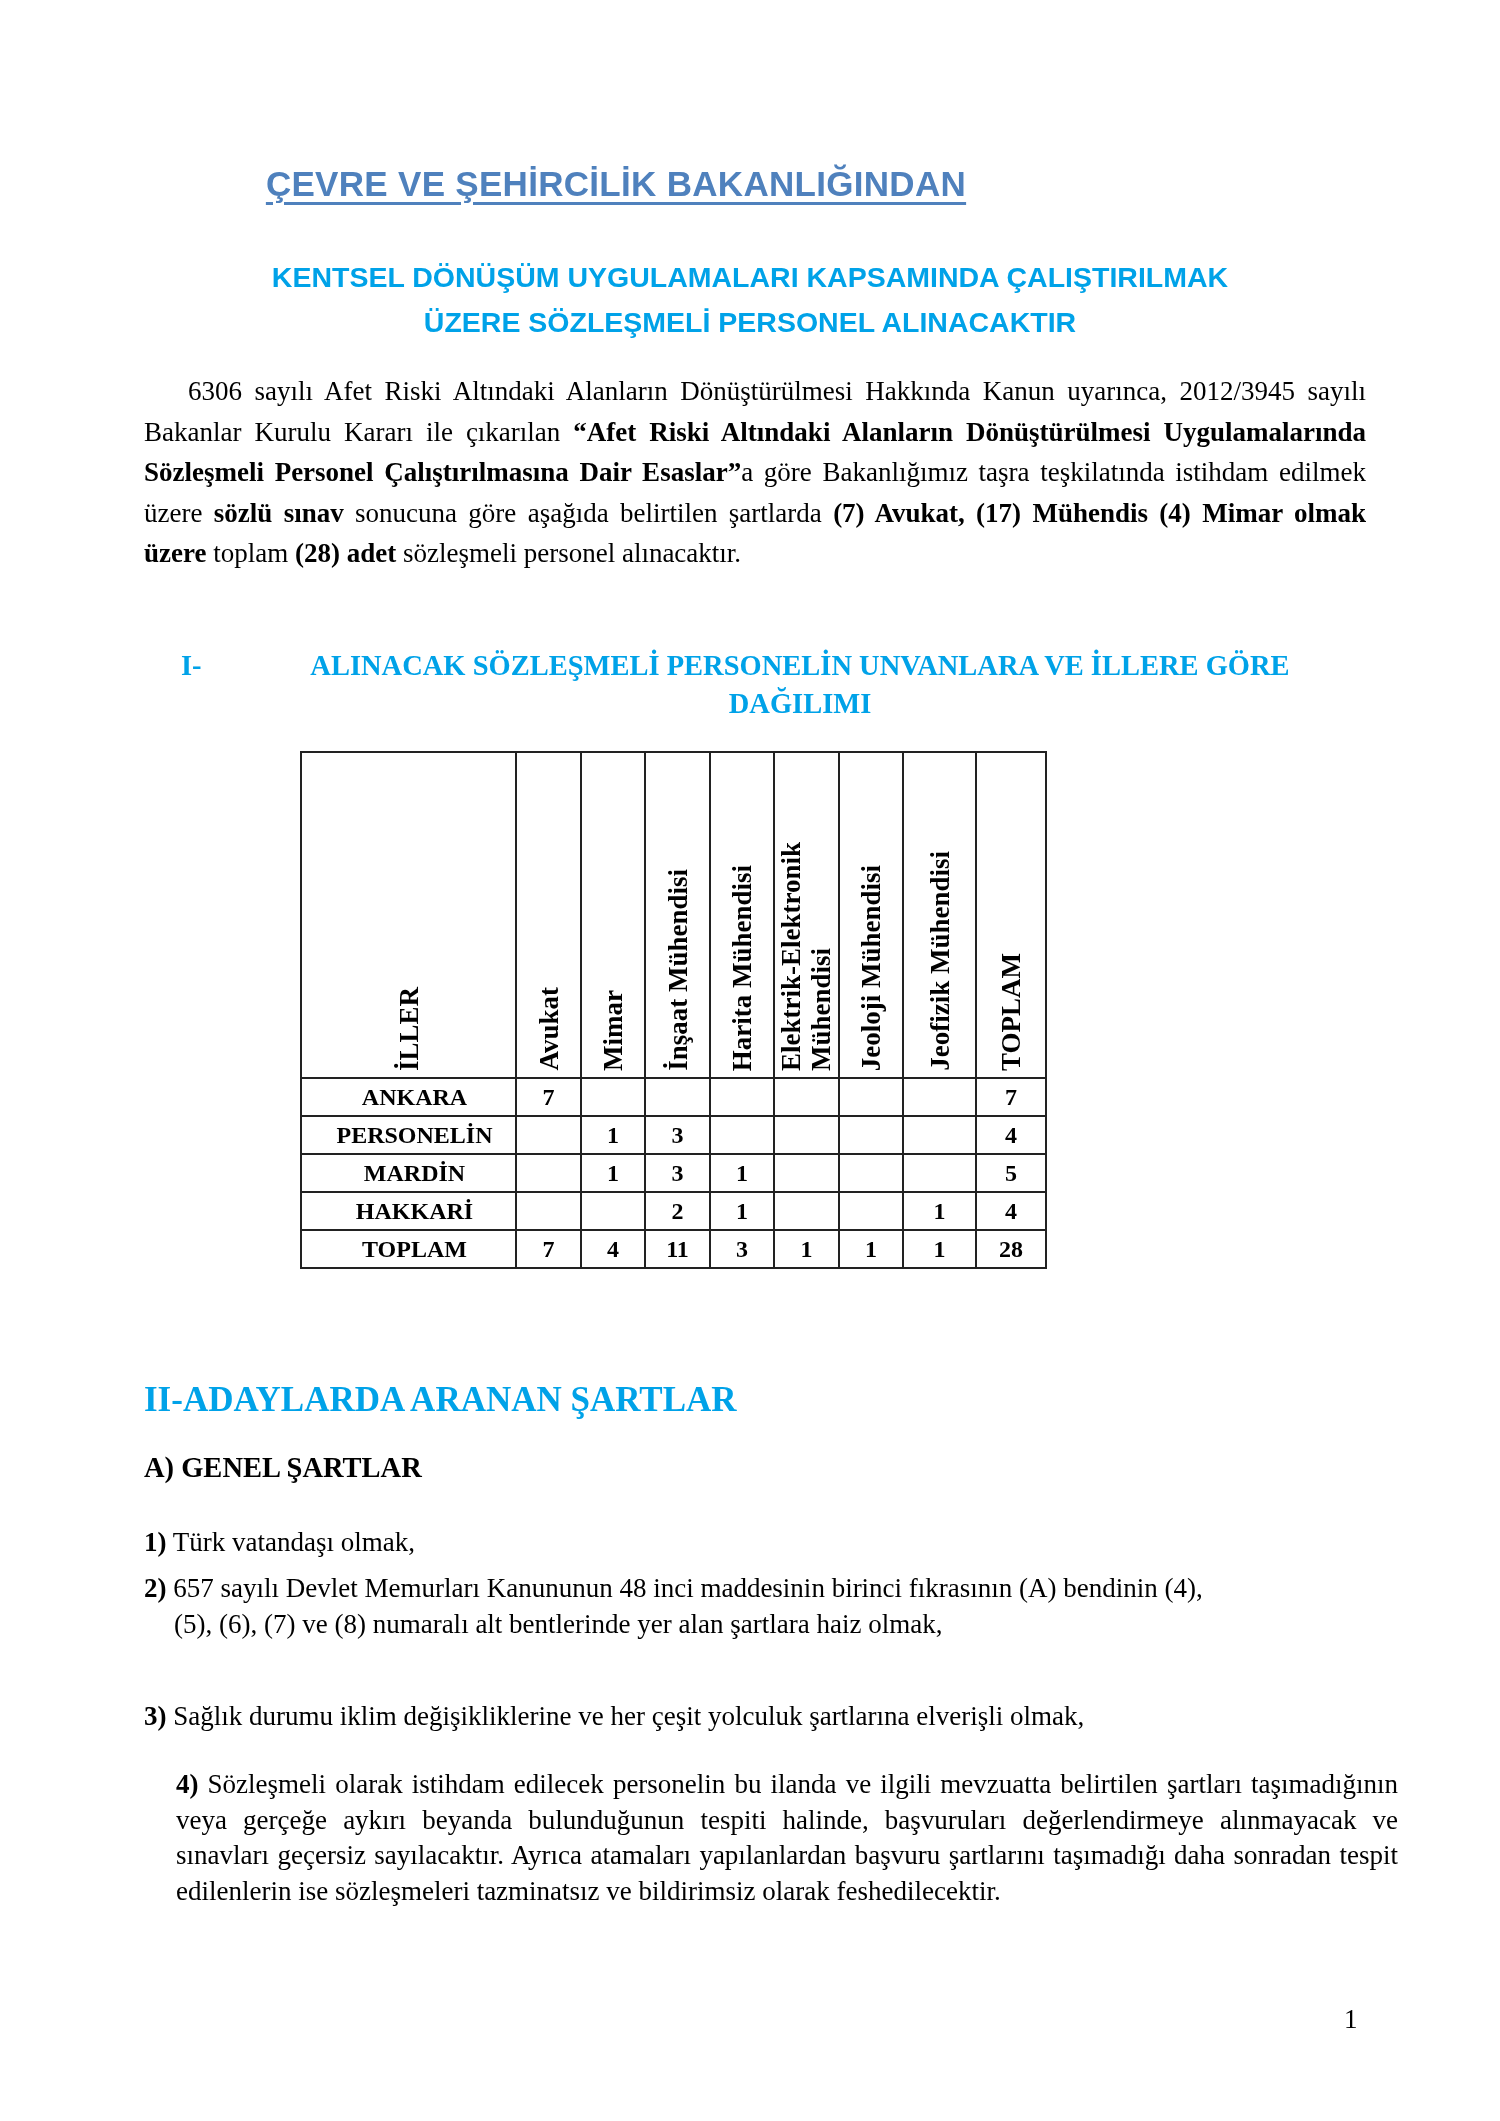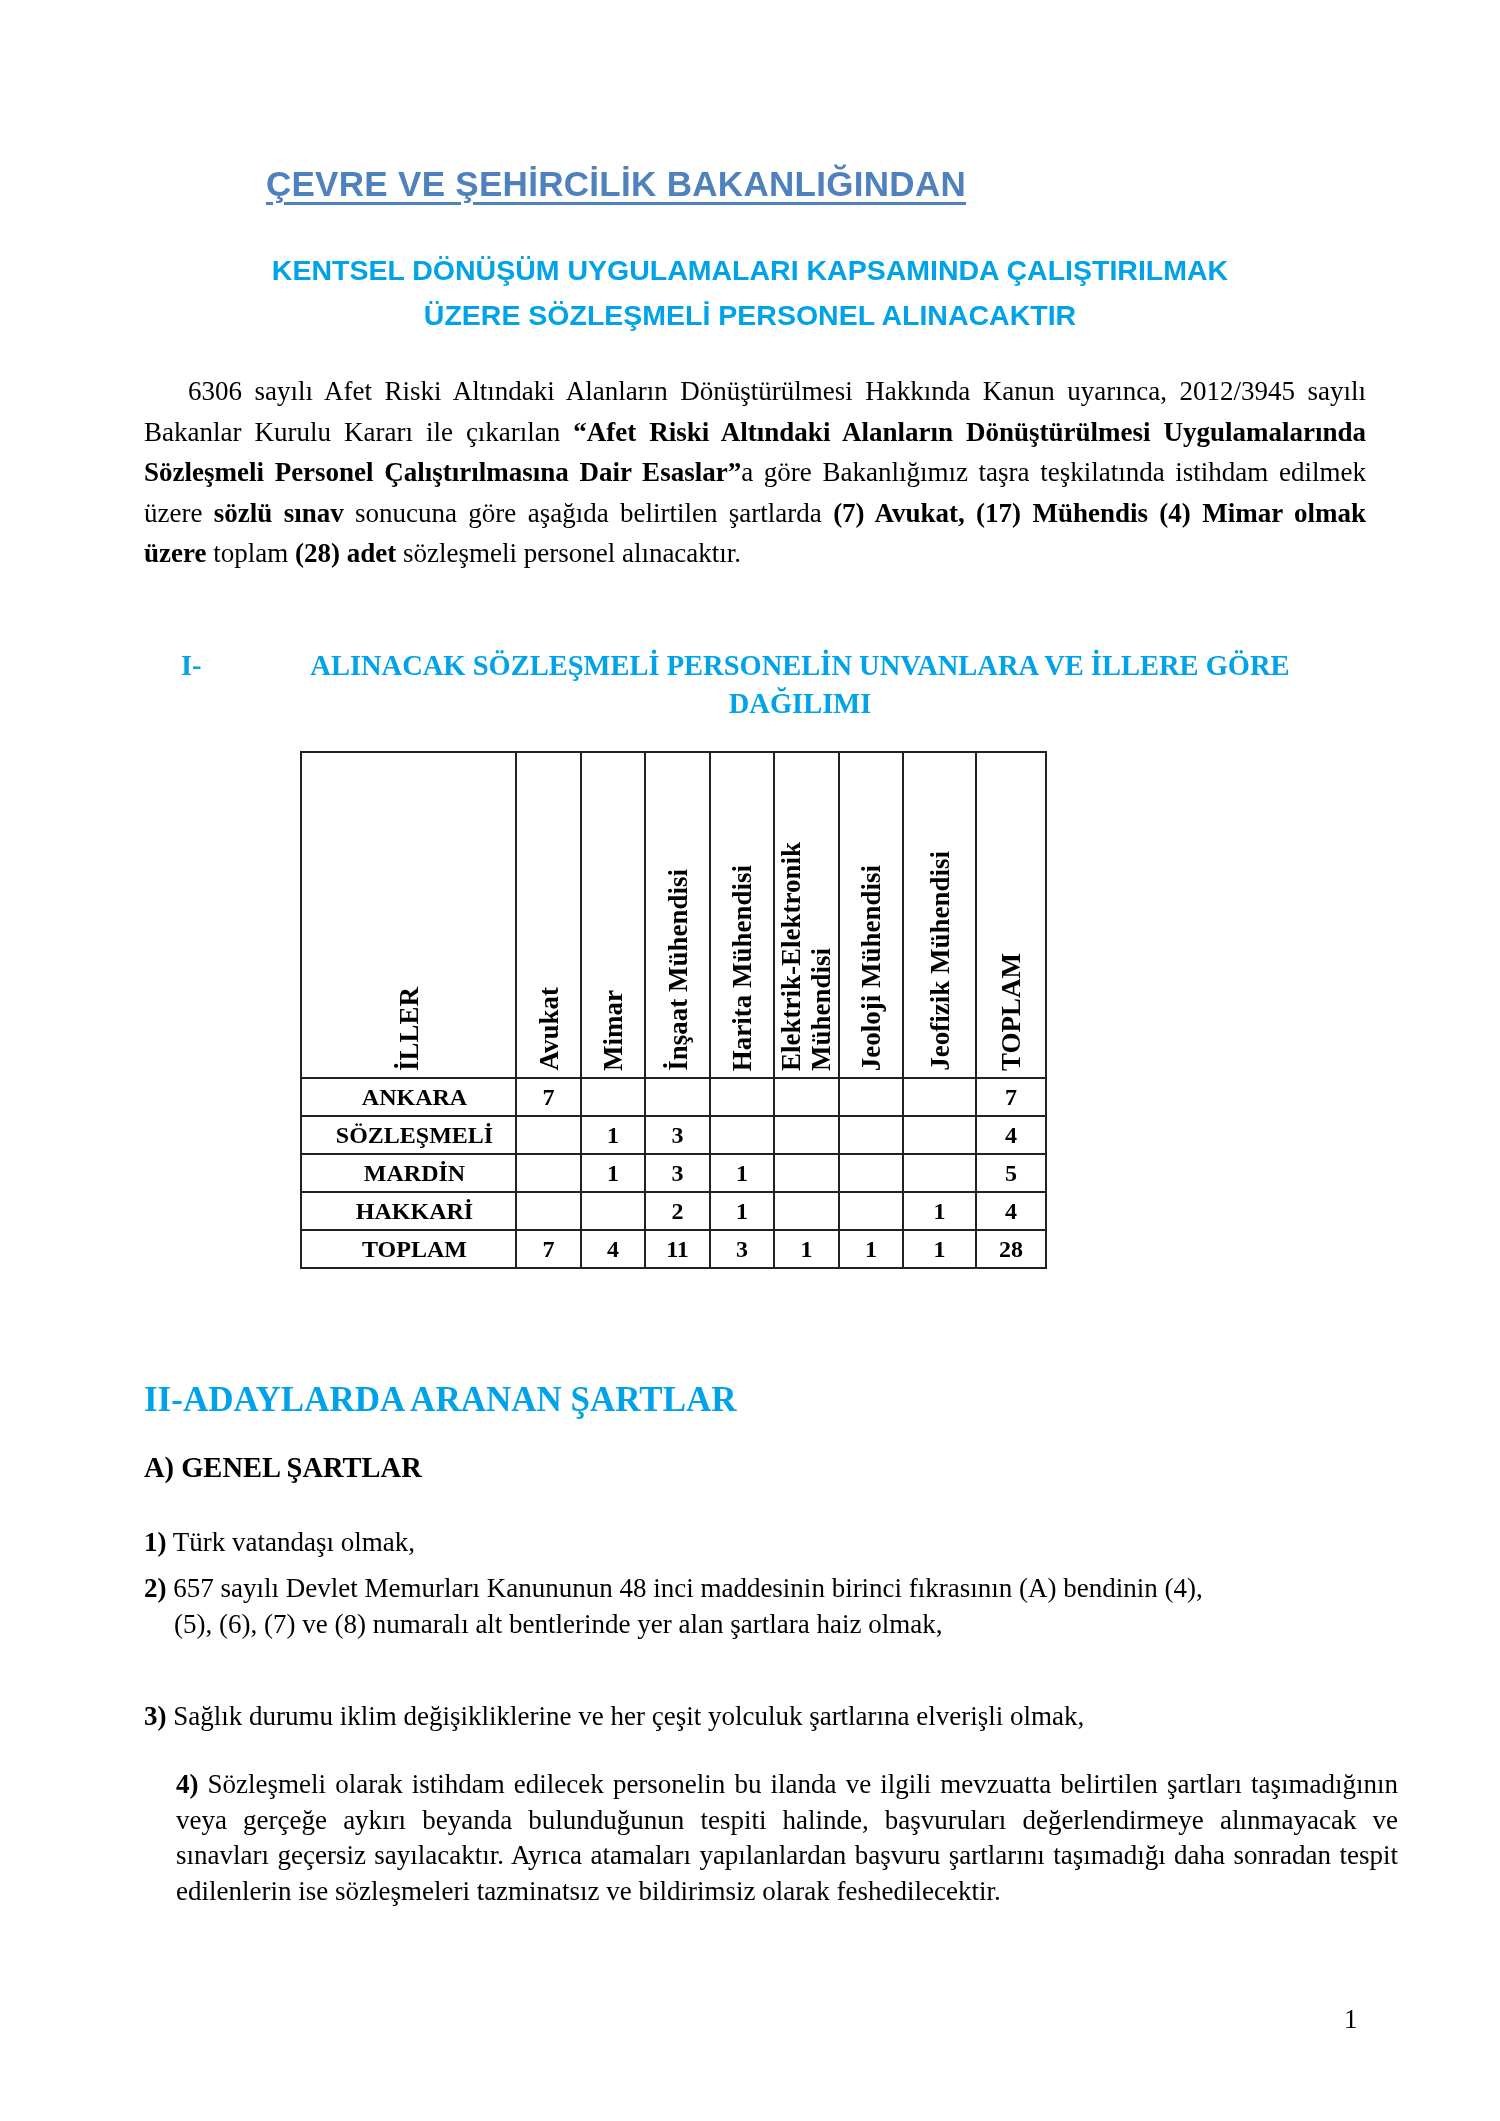--- a/index.html
+++ b/index.html
@@ -7,21 +7,21 @@
          font-family: "Liberation Serif", serif; color: #000; }
 
   .title-main {
     position: absolute; left: 0; width: 1232px; top: 164px; text-align: center;
     font-family: "Liberation Sans", sans-serif; font-weight: bold;
     font-size: 35px; color: #4f81bd; letter-spacing: 0.3px;
   }
   .title-main span { text-decoration: underline; text-decoration-thickness: 3px; text-underline-offset: 6px; }
 
   .subtitle {
-    position: absolute; left: 0; width: 1500px; top: 248px; text-align: center;
+    position: absolute; left: 0; width: 1500px; top: 255px; text-align: center;
     font-family: "Liberation Sans", sans-serif; font-weight: bold;
     font-size: 28.5px; line-height: 45px; color: #00a2e8;
   }
 
   .para {
     position: absolute; left: 144px; width: 1222px; top: 371px;
     font-size: 27px; line-height: 40.5px; text-align: justify; text-indent: 44px;
   }
   .para b { font-weight: bold; }
 
@@ -110,21 +110,21 @@
     <td>7</td>
     <td></td>
     <td></td>
     <td></td>
     <td></td>
     <td></td>
     <td></td>
     <td>7</td>
   </tr>
   <tr>
-    <td class="prov">SÖZLEŞMELİ</td>
+    <td class="prov">PERSONELİN</td>
     <td></td>
     <td>1</td>
     <td>3</td>
     <td></td>
     <td></td>
     <td></td>
     <td></td>
     <td>4</td>
   </tr>
   <tr>

